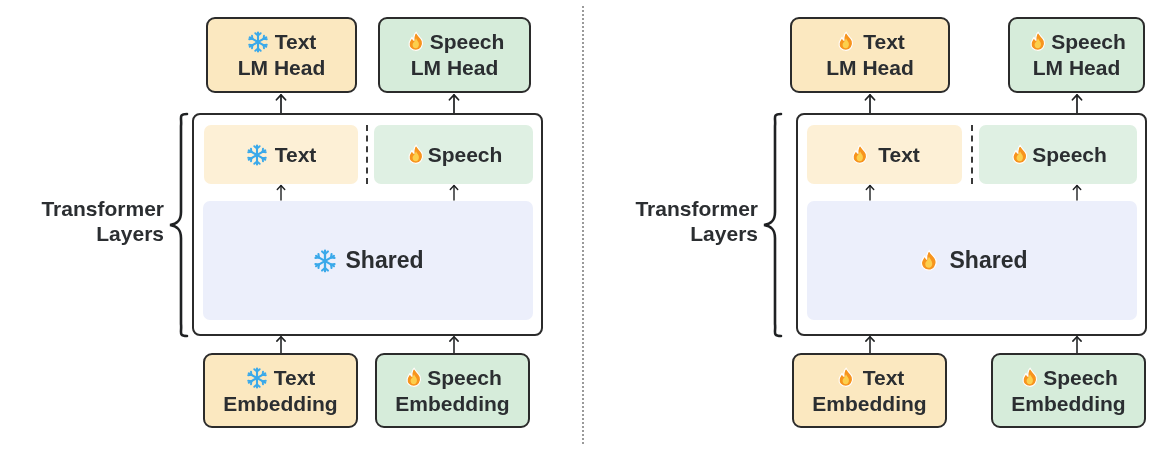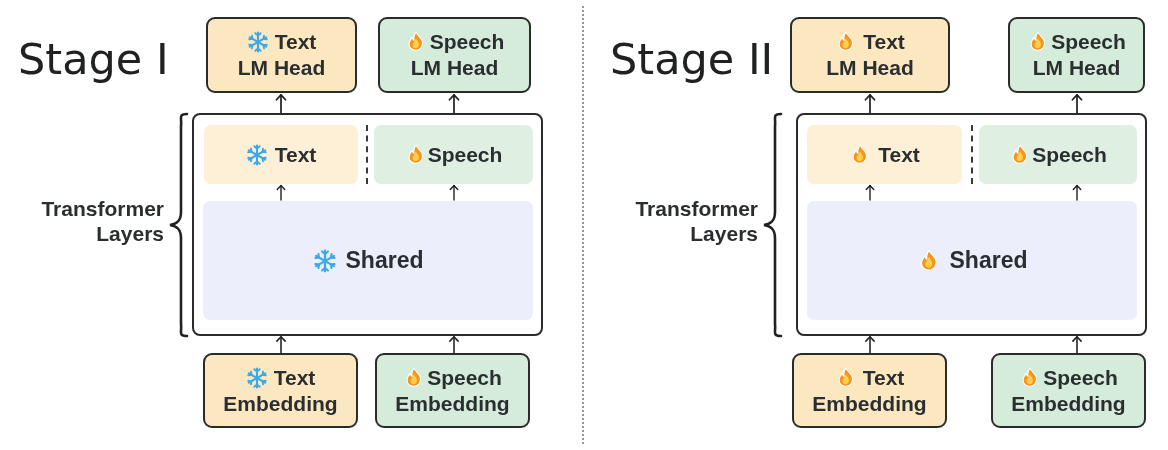--- a/index.html
+++ b/index.html
@@ -93,21 +93,20 @@
         <line class="arrow" x1="9" y1="25" x2="9" y2="2.5"></line>
         <polyline class="arrow" points="3.2,8.6 9,2.4 14.8,8.6"></polyline>
       </g>
     </defs>
   </svg>
 
   <div class="abs divider" style="left:582px;top:6px;width:0;height:438px;"></div>
 
   <div class="abs" style="left:0px;top:0px;width:582px;height:450px;">
 
-    <div class="abs stage-title" style="left:18px;top:38px;">Stage I</div>
 
     <div class="abs brace-label" style="left:0px;top:196px;width:164px;">
       <div>Transformer</div>
       <div>Layers</div>
     </div>
 
     <svg class="abs" style="left:167px;top:112px;" width="24" height="226" viewBox="0 0 24 226">
       <path class="brace" d="M20 2 C11 2 15 6 14 14 L14 100 C14 109 10 112 3 113 C10 114 14 117 14 126 L14 212 C15 220 11 224 20 224"></path>
     </svg>
 
@@ -215,21 +214,20 @@
         <span>Speech</span>
       </div>
       <div class="ln" style="margin-top:2px;">
         <span>Embedding</span>
       </div>
     </div>
   </div>
 
   <div class="abs" style="left:586px;top:0px;width:582px;height:450px;">
 
-    <div class="abs stage-title" style="left:24px;top:38px;">Stage II</div>
 
     <div class="abs brace-label" style="left:0px;top:196px;width:172px;">
       <div>Transformer</div>
       <div>Layers</div>
     </div>
 
     <svg class="abs" style="left:175px;top:112px;" width="24" height="226" viewBox="0 0 24 226">
       <path class="brace" d="M20 2 C11 2 15 6 14 14 L14 100 C14 109 10 112 3 113 C10 114 14 117 14 126 L14 212 C15 220 11 224 20 224"></path>
     </svg>
 

